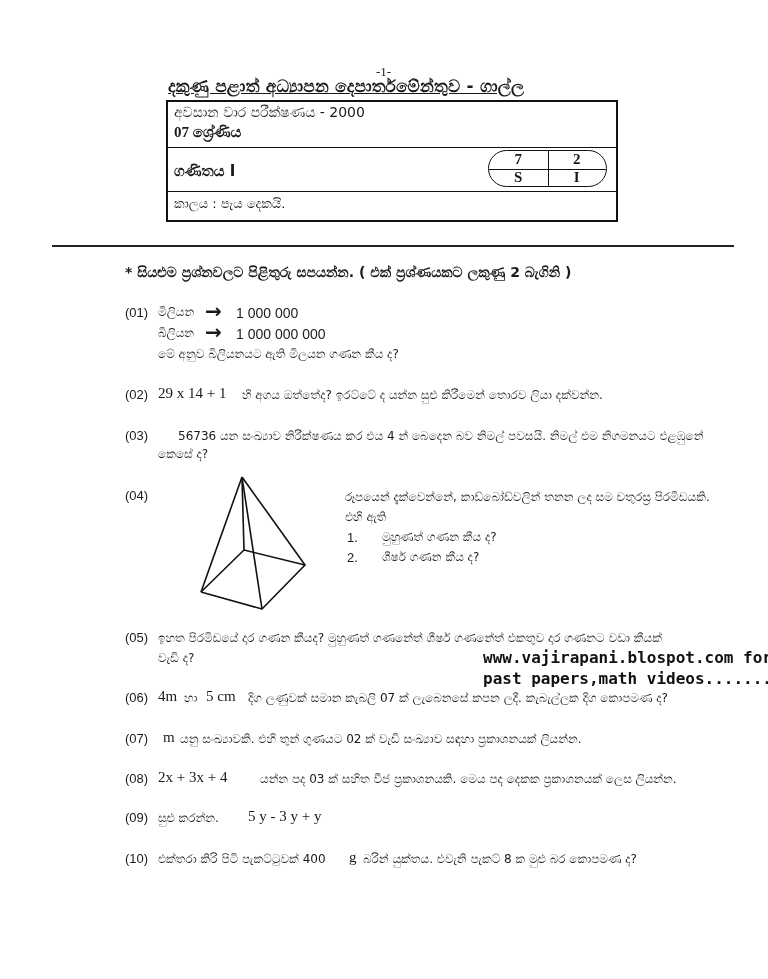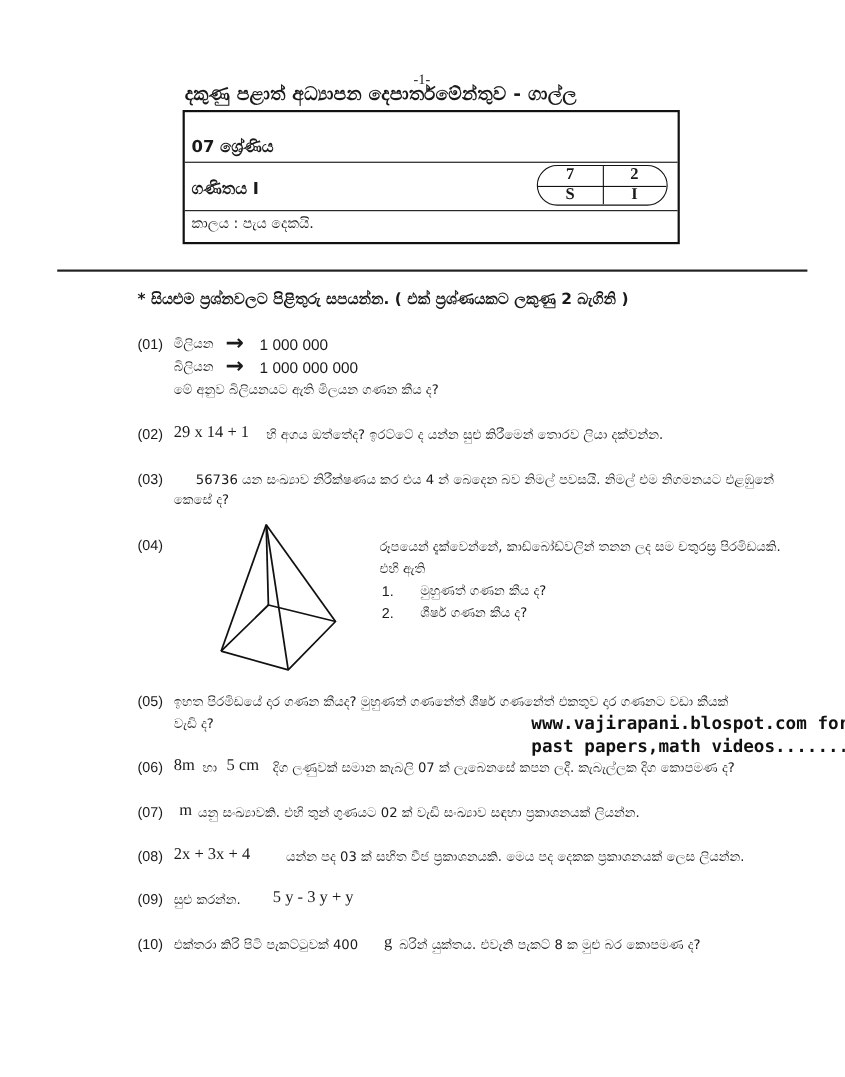--- a/index.html
+++ b/index.html
@@ -2,28 +2,28 @@
 <html><head>
   <meta charset="utf-8">
   <style>
     html, body { margin: 0; padding: 0; }
     body {
       width: 768px; height: 979px; background: #ffffff; position: relative; overflow: hidden;
       font-family: "DejaVu Sans", sans-serif; color: #1a1a1a;
     }
     .abs { position: absolute; white-space: nowrap; }
     .page-num { left: 376px; top: 64px; font-family: "Liberation Serif", serif; font-size: 13px; }
-    .dept-title { left: 168px; top: 76px; font-size: 17px; font-weight: bold; letter-spacing: 0.2px; }
+    .dept-title { left: 168px; top: 76px; font-size: 17px; font-weight: bold; letter-spacing: 0.2px; text-decoration: underline; }
     .hdr-box {
       position: absolute; left: 166px; top: 100px; width: 448px; height: 118px;
       border: 2.5px solid #111; box-sizing: content-box;
     }
     .hdr-div { position: absolute; left: 0; right: 0; height: 0; border-top: 1.6px solid #111; }
     .exam-name { left: 6px; top: 2px; font-size: 14px; }
-    .grade { left: 6px; top: 22px; font-size: 15px; font-weight: bold; }
+    .grade { left: 6px; top: 22px; font-size: 15px; font-weight: bold; font-family: Liberation Serif, serif; }
     .subject { left: 6px; top: 60px; font-size: 15px; font-weight: bold; }
     .duration { left: 6px; top: 94px; font-size: 13px; }
     .code-oval {
       position: absolute; left: 320px; top: 48px; width: 119px; height: 37px;
       border: 1.6px solid #111; border-radius: 19px; box-sizing: border-box; overflow: hidden;
     }
     .code-grid { position: absolute; inset: 0; }
     .code-cell {
       position: absolute; width: 50%; height: 50%; display: flex; align-items: center; justify-content: center;
       font-family: "Liberation Serif", serif; font-weight: bold; font-size: 15px;
@@ -41,20 +41,21 @@
     }
     svg.pyramid { position: absolute; left: 190px; top: 465px; }
   </style>
 </head>
 <body>
 
 <div class="abs page-num">-1-</div>
 <div class="abs dept-title">දකුණු පළාත් අධ්‍යාපන දෙපාර්තමේන්තුව - ගාල්ල</div>
 
 <div class="hdr-box">
+  <div class="abs exam-name">අවසාන වාර පරීක්ෂණය - 2000</div>
   <div class="abs grade">07 ශ්‍රේණිය</div>
   <div class="hdr-div" style="top:45px;"></div>
   <div class="abs subject">ගණිතය I</div>
   <div class="code-oval">
     <div class="code-grid">
       <div class="code-cell" style="left:0;top:0;">7</div>
       <div class="code-cell" style="left:50%;top:0;">2</div>
       <div class="code-cell" style="left:0;top:50%;">S</div>
       <div class="code-cell" style="left:50%;top:50%;">I</div>
       <div class="code-vline"></div>
@@ -106,21 +107,21 @@
 <div class="abs q-text" style="left:382px;top:550px;">ශීර්ෂ ගණන කීය ද?</div>
 
 <div class="abs q-num" style="left:125px;top:630px;">(05)</div>
 <div class="abs q-text" style="left:158px;top:631px;">ඉහත පිරමිඩයේ දාර ගණන කීයද? මුහුණත් ගණනේත් ශීර්ෂ ගණනේත් එකතුව දාර ගණනට වඩා කීයක්</div>
 <div class="abs q-text" style="left:158px;top:651px;">වැඩි ද?</div>
 
 <div class="abs watermark" style="left:483px;top:648px;">www.vajirapani.blospot.com for</div>
 <div class="abs watermark" style="left:483px;top:669px;">past papers,math videos.......</div>
 
 <div class="abs q-num" style="left:125px;top:690px;">(06)</div>
-<div class="abs q-math" style="left:158px;top:688px;">8m</div>
+<div class="abs q-math" style="left:158px;top:688px;">4m</div>
 <div class="abs q-text" style="left:184px;top:691px;">හා</div>
 <div class="abs q-math" style="left:206px;top:688px;">5 cm</div>
 <div class="abs q-text" style="left:248px;top:691px;">දිග ලණුවක් සමාන කැබලි 07 ක් ලැබෙනසේ කපන ලදී.  කැබැල්ලක දිග කොපමණ ද?</div>
 
 <div class="abs q-num" style="left:125px;top:731px;text-align:right;">(07)</div>
 <div class="abs q-math" style="left:163px;top:729px;">m</div>
 <div class="abs q-text" style="left:180px;top:732px;">යනු සංඛ්‍යාවකි. එහි තුන් ගුණයට 02 ක් වැඩි සංඛ්‍යාව සඳහා ප්‍රකාශනයක් ලියන්න.</div>
 
 <div class="abs q-num" style="left:125px;top:771px;">(08)</div>
 <div class="abs q-math" style="left:158px;top:769px;">2x + 3x + 4</div>

